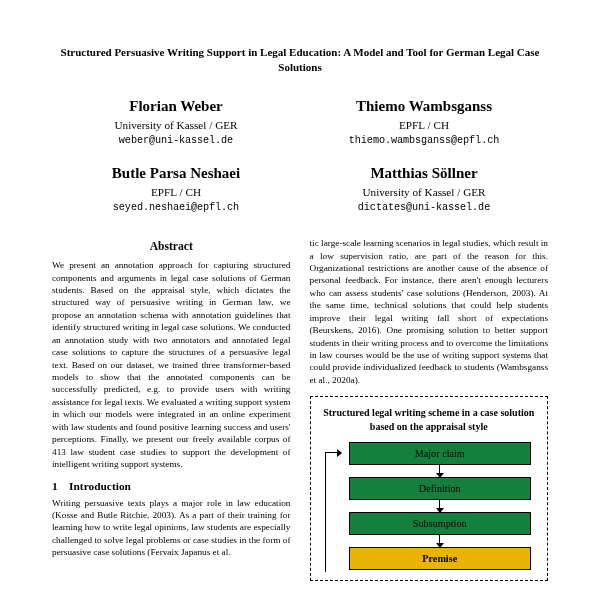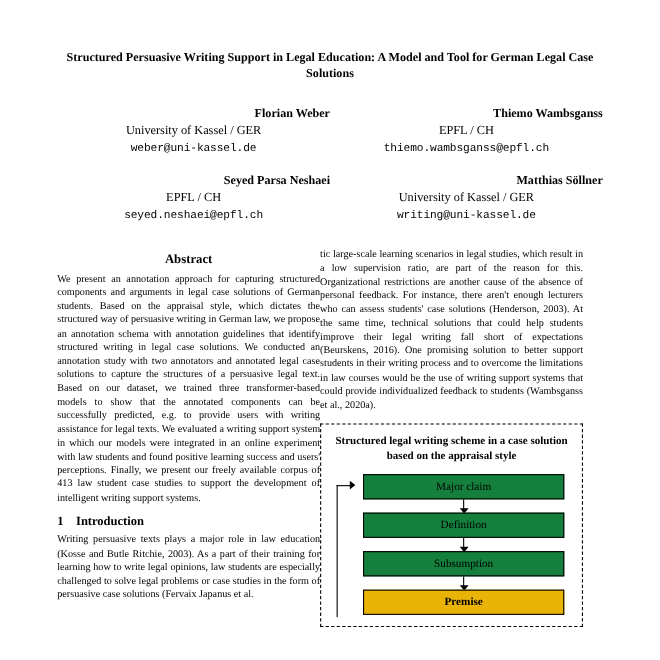--- a/index.html
+++ b/index.html
@@ -35,38 +35,38 @@
   }
   .author-col {
     width: 50%;
     text-align: center;
   }
   .author-block {
     margin-bottom: 14px;
   }
   .author-name {
     font-weight: bold;
-    font-size: 11px;
+    font-size: 15px;
     line-height: 1.4;
-    text-align: right;
   }
   .author-affil {
     font-size: 11.2px;
     line-height: 1.45;
   }
   .author-email {
     font-family: "Liberation Mono", monospace;
     font-size: 10.2px;
     line-height: 1.5;
     letter-spacing: -0.1px;
   }
   .columns {
     margin: 8px 52px 0 52px;
     display: flex;
     flex-direction: row;
+    gap: 19px;
   }
   .col {
     width: 239px;
   }
   .section-head {
     text-align: center;
     font-weight: bold;
     font-size: 11.6px;
     margin: 3px 0 6px 0;
   }
@@ -164,35 +164,35 @@
   <div class="title">Structured Persuasive Writing Support in Legal Education: A Model and Tool for German Legal Case Solutions</div>
 
   <div class="authors">
     <div class="author-col">
       <div class="author-block">
         <div class="author-name">Florian Weber</div>
         <div class="author-affil">University of Kassel / GER</div>
         <div class="author-email">weber@uni-kassel.de</div>
       </div>
       <div class="author-block">
-        <div class="author-name">Seyed Parsa Neshaei</div>
+        <div class="author-name">Butle Parsa Neshaei</div>
         <div class="author-affil">EPFL / CH</div>
         <div class="author-email">seyed.neshaei@epfl.ch</div>
       </div>
     </div>
     <div class="author-col">
       <div class="author-block">
         <div class="author-name">Thiemo Wambsganss</div>
         <div class="author-affil">EPFL / CH</div>
         <div class="author-email">thiemo.wambsganss@epfl.ch</div>
       </div>
       <div class="author-block">
         <div class="author-name">Matthias Söllner</div>
         <div class="author-affil">University of Kassel / GER</div>
-        <div class="author-email">writing@uni-kassel.de</div>
+        <div class="author-email">dictates@uni-kassel.de</div>
       </div>
     </div>
   </div>
 
   <div class="columns">
 
     <div class="col">
       <div class="section-head">Abstract</div>
       <p class="para">We present an annotation approach for capturing structured components and arguments in legal case solutions of German students. Based on the appraisal style, which dictates the structured way of persuasive writing in German law, we propose an annotation schema with annotation guidelines that identify structured writing in legal case solutions. We conducted an annotation study with two annotators and annotated legal case solutions to capture the structures of a persuasive legal text. Based on our dataset, we trained three transformer-based models to show that the annotated components can be successfully predicted, e.g. to provide users with writing assistance for legal texts. We evaluated a writing support system in which our models were integrated in an online experiment with law students and found positive learning success and users' perceptions. Finally, we present our freely available corpus of 413 law student case studies to support the development of intelligent writing support systems.</p>
 

